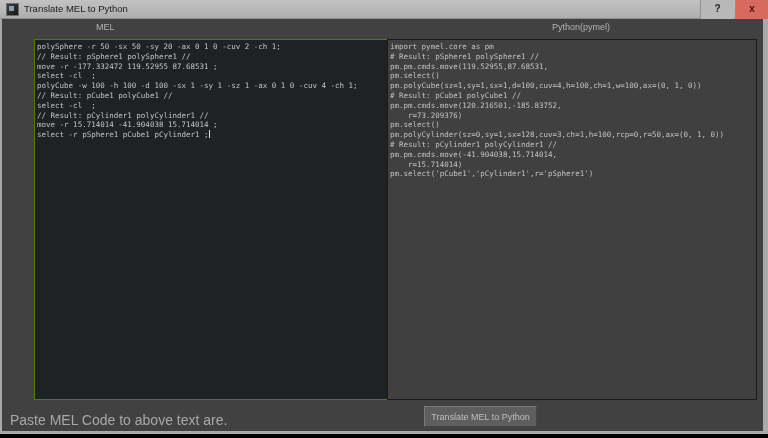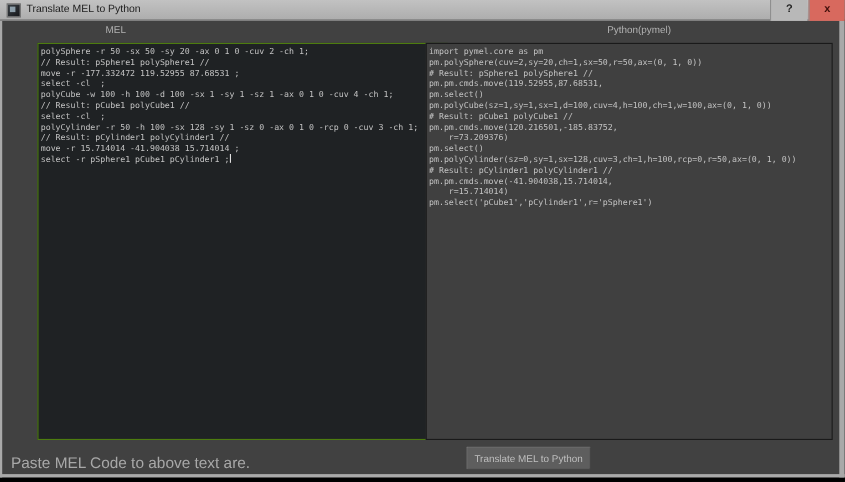--- a/index.html
+++ b/index.html
@@ -73,29 +73,27 @@
   <div class="hdr-label hdr-py">Python(pymel)</div>
 
   <div class="pane pane-mel">
       <div class="code-line">polySphere -r 50 -sx 50 -sy 20 -ax 0 1 0 -cuv 2 -ch 1;</div>
       <div class="code-line">// Result: pSphere1 polySphere1 //</div>
       <div class="code-line">move -r -177.332472 119.52955 87.68531 ;</div>
       <div class="code-line">select -cl  ;</div>
       <div class="code-line">polyCube -w 100 -h 100 -d 100 -sx 1 -sy 1 -sz 1 -ax 0 1 0 -cuv 4 -ch 1;</div>
       <div class="code-line">// Result: pCube1 polyCube1 //</div>
       <div class="code-line">select -cl  ;</div>
-      <div class="code-line">polyCylinder -r 50 -h 100 -sx 128 -sy 1 -sz 0 -ax 0 1 0 -rcp 0 -cuv 3 -ch 1;</div>
       <div class="code-line">// Result: pCylinder1 polyCylinder1 //</div>
       <div class="code-line">move -r 15.714014 -41.904038 15.714014 ;</div>
       <div class="code-line">select -r pSphere1 pCube1 pCylinder1 ;</div>
     </div>
 
   <div class="pane pane-py">
       <div class="code-line">import pymel.core as pm</div>
-      <div class="code-line">pm.polySphere(cuv=2,sy=20,ch=1,sx=50,r=50,ax=(0, 1, 0))</div>
       <div class="code-line"># Result: pSphere1 polySphere1 //</div>
       <div class="code-line">pm.pm.cmds.move(119.52955,87.68531,</div>
       <div class="code-line">pm.select()</div>
       <div class="code-line">pm.polyCube(sz=1,sy=1,sx=1,d=100,cuv=4,h=100,ch=1,w=100,ax=(0, 1, 0))</div>
       <div class="code-line"># Result: pCube1 polyCube1 //</div>
       <div class="code-line">pm.pm.cmds.move(120.216501,-185.83752,</div>
       <div class="code-line">    r=73.209376)</div>
       <div class="code-line">pm.select()</div>
       <div class="code-line">pm.polyCylinder(sz=0,sy=1,sx=128,cuv=3,ch=1,h=100,rcp=0,r=50,ax=(0, 1, 0))</div>
       <div class="code-line"># Result: pCylinder1 polyCylinder1 //</div>

